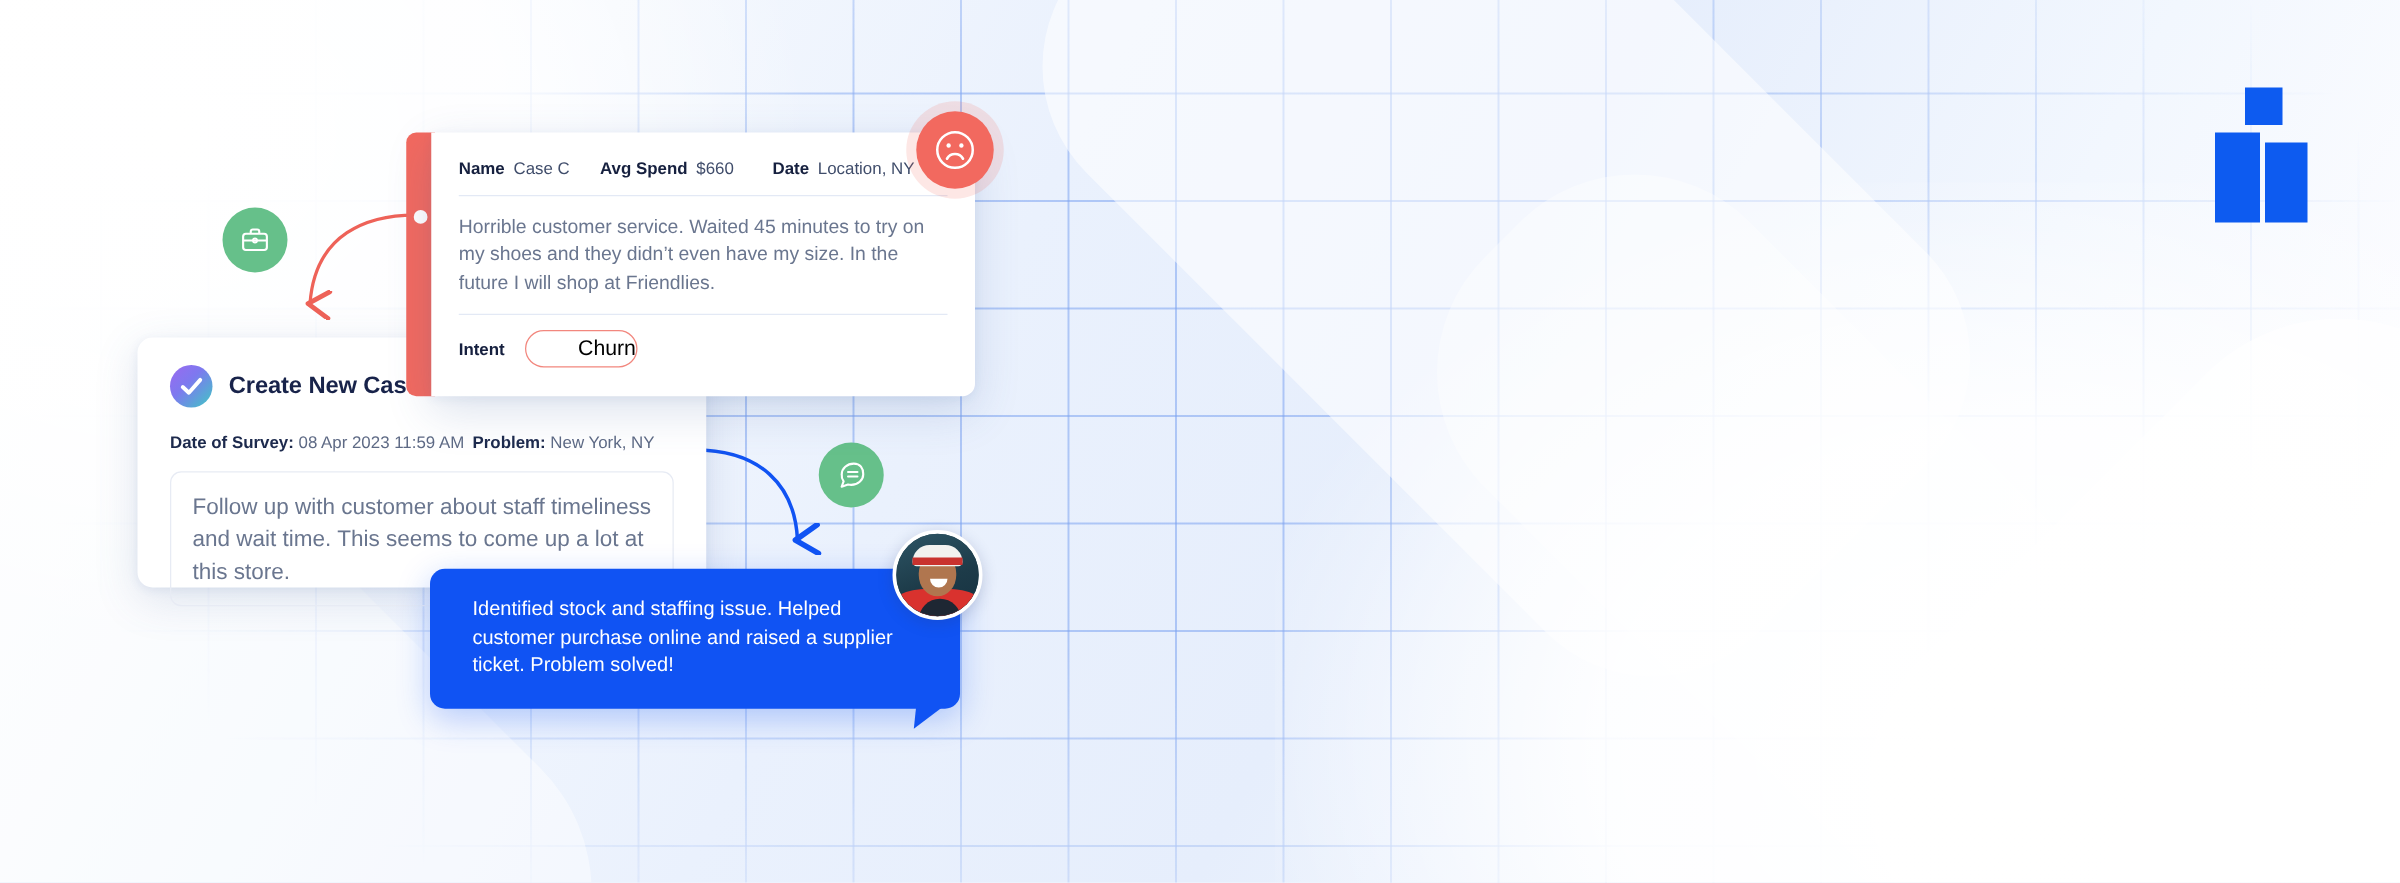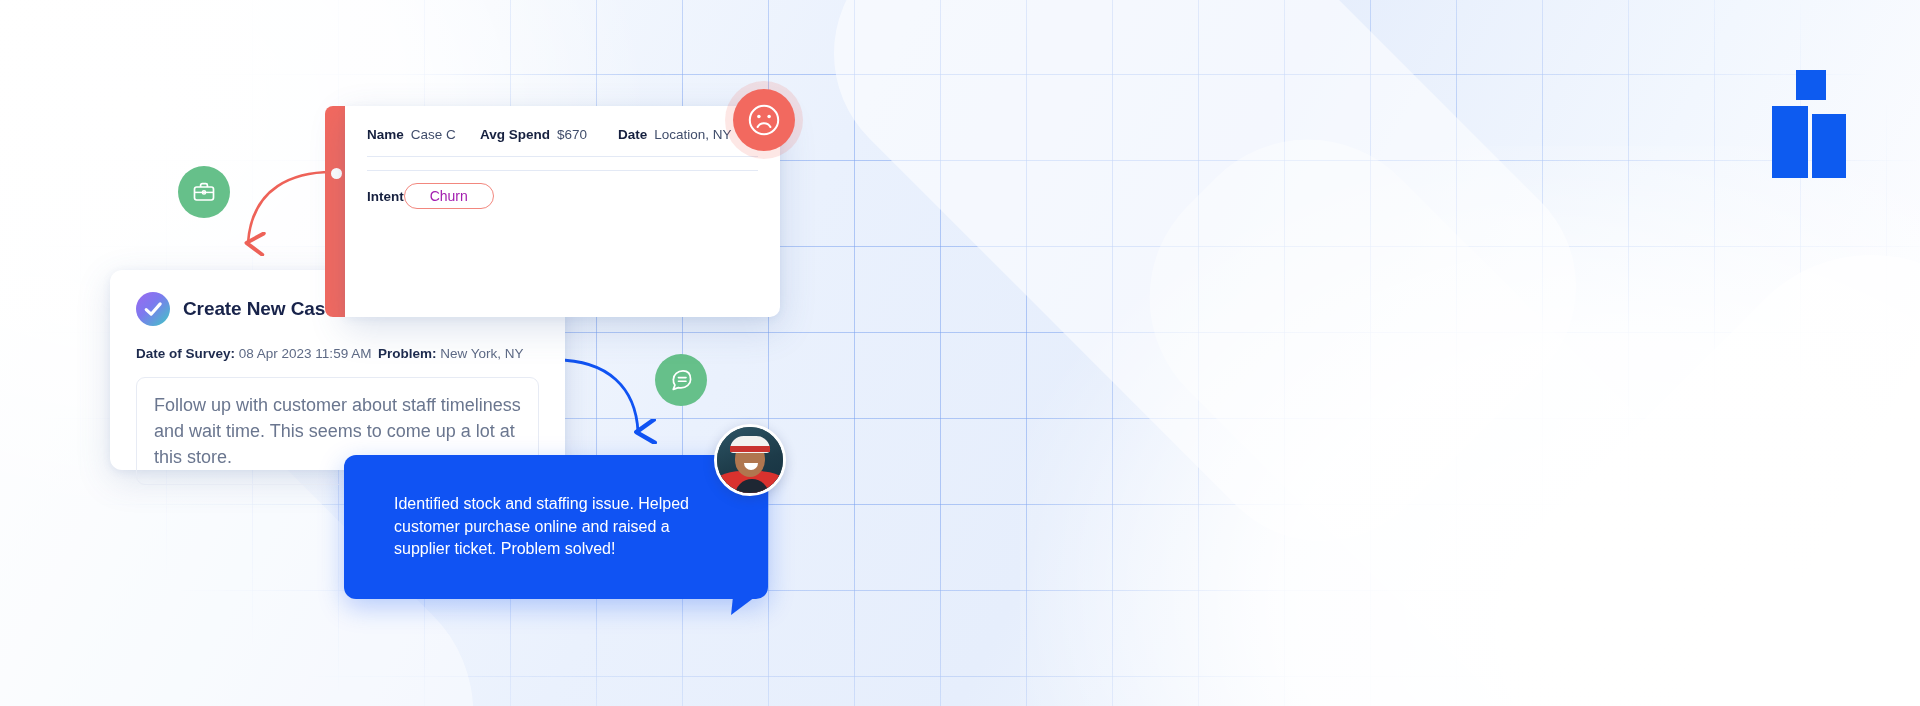--- a/index.html
+++ b/index.html
@@ -96,25 +96,25 @@
     box-shadow:0 12px 36px rgba(69,98,163,.18),0 2px 8px rgba(69,98,163,.08);
   }
   .fb-row{display:flex;align-items:baseline;padding:21px 22px 0 22px;font-size:13.5px;color:#404d6b;}
   .fb-f{display:flex;align-items:baseline;gap:7px;}
   .fb-f .k{font-weight:bold;color:#16203f;}
   .fb-f.f1{width:113px;}
   .fb-f.f2{width:138px;}
   .fb-div{height:1px;background:#e3e9f5;margin:14px 22px 0 22px;}
   .fb-body{padding:14px 24px 0 22px;font-size:15.5px;line-height:1.45;color:#6a768f;}
   .fb-div2{height:1px;background:#e3e9f5;margin:13px 22px 0 22px;}
-  .fb-foot{display:flex;align-items:center;padding:12px 22px 0 22px;}
+  .fb-foot{display:flex;align-items:center;gap:16px;padding:12px 22px 0 22px;}
   .fb-foot .k{font-size:13.5px;font-weight:bold;color:#16203f;}
   .pill{
-    border:1.4px solid #f2877e;border-radius:20px;color:#a21caf;
-    font-size:14px;padding:4px 0;width:88px;text-align:center;background:#fff;
+    border:1.4px solid #f2877e;border-radius:20px;color:#000000;
+    font-size:17px;padding:4px 0;width:88px;text-align:right;background:#fff;
   }
 
   
   .badge{position:absolute;border-radius:50%;display:flex;align-items:center;justify-content:center;}
   .badge-green{background:#66c08a;}
   .badge-red{background:#f2695f;}
   .b-brief{left:178px;top:166px;width:52px;height:52px;z-index:5;}
   .b-chat{left:655px;top:354px;width:52px;height:52px;z-index:5;}
   .b-sad{left:733px;top:89px;width:62px;height:62px;z-index:8;
          box-shadow:0 0 0 8px rgba(242,105,95,.16);}
@@ -134,21 +134,21 @@
   .av-capband{position:absolute;left:13px;top:19px;width:40px;height:6px;background:#c9332f;}
   .av-smile{position:absolute;left:27px;top:36px;width:14px;height:7px;background:#fff;border-radius:0 0 9px 9px;}
 
   
   .bubble{
     position:absolute;left:344px;top:455px;width:424px;min-height:98px;
     background:#1053f3;border-radius:12px;z-index:7;
     box-shadow:0 8px 26px rgba(16,83,243,.28);
   }
   .bubble p{
-    margin:16px;padding:22px 28px 22px 34px;color:#fff;font-size:16px;line-height:1.42;
+    margin:0;padding:22px 28px 22px 34px;color:#fff;font-size:16px;line-height:1.42;
   }
   .bubble-tail{
     position:absolute;right:14px;bottom:-16px;width:0;height:0;
     border-left:22px solid #1053f3;border-bottom:18px solid transparent;
     transform:skewX(-6deg);
   }
 </style>
 </head>
 <body>
 
@@ -212,28 +212,29 @@
       <span class="dot"></span>
     </div>
     <div class="fb-card">
       <div class="fb-row">
         <span class="fb-f f1">
           <span class="k">Name</span>
           <span>Case C</span>
         </span>
         <span class="fb-f f2">
           <span class="k">Avg Spend</span>
-          <span>$670</span>
+          <span>$660</span>
         </span>
         <span class="fb-f f3">
           <span class="k">Date</span>
           <span>Location, NY</span>
         </span>
       </div>
       <div class="fb-div"></div>
+      <div class="fb-body">Horrible customer service. Waited 45 minutes to try on my shoes and they didn’t even have my size. In the future I will shop at Friendlies.</div>
       <div class="fb-div2"></div>
       <div class="fb-foot">
         <span class="k">Intent</span>
         <span class="pill">Churn</span>
       </div>
     </div>
   </div>
 
   <div class="badge badge-green b-brief">
     <svg width="26" height="26" viewBox="0 0 26 26">

